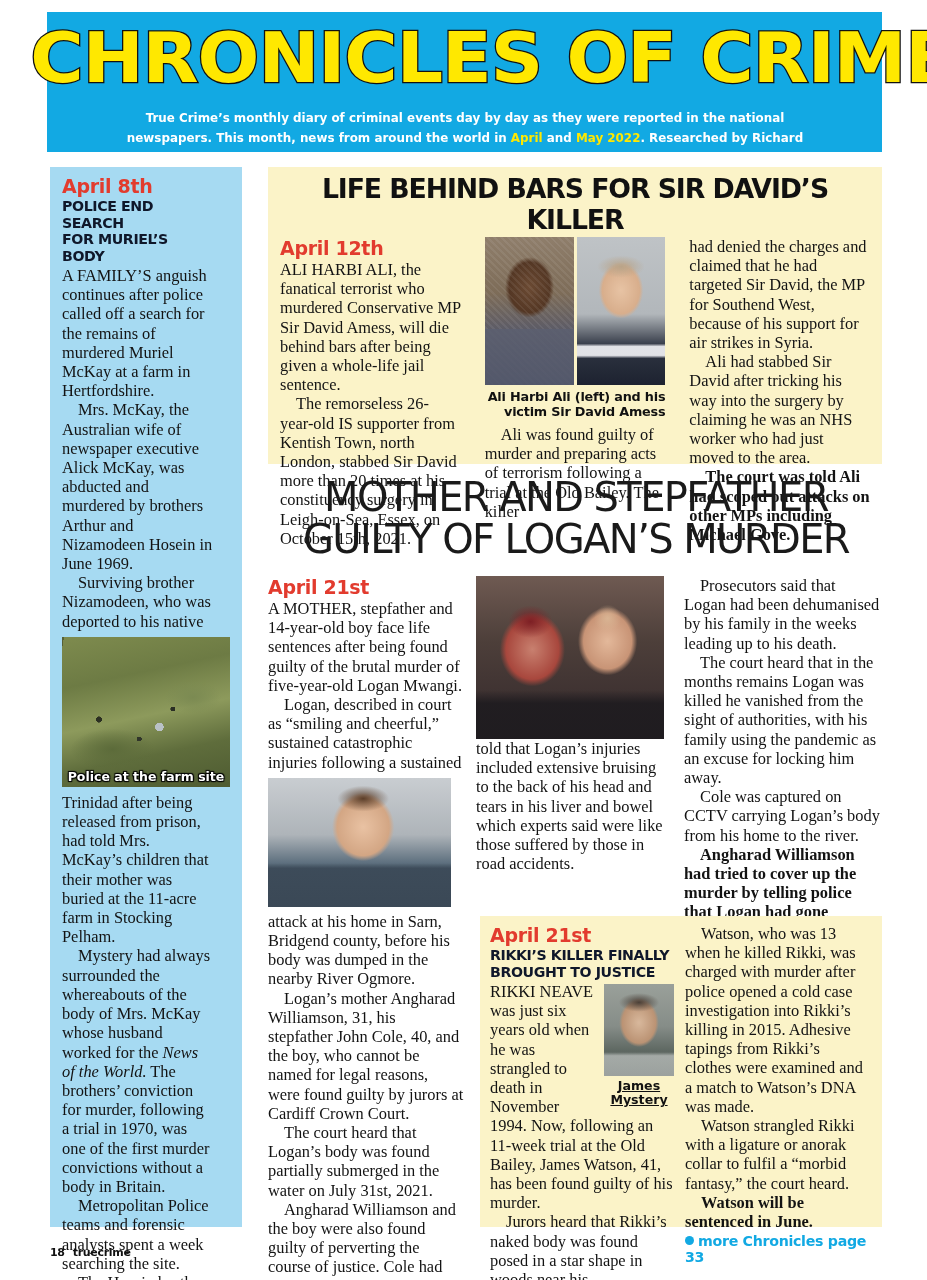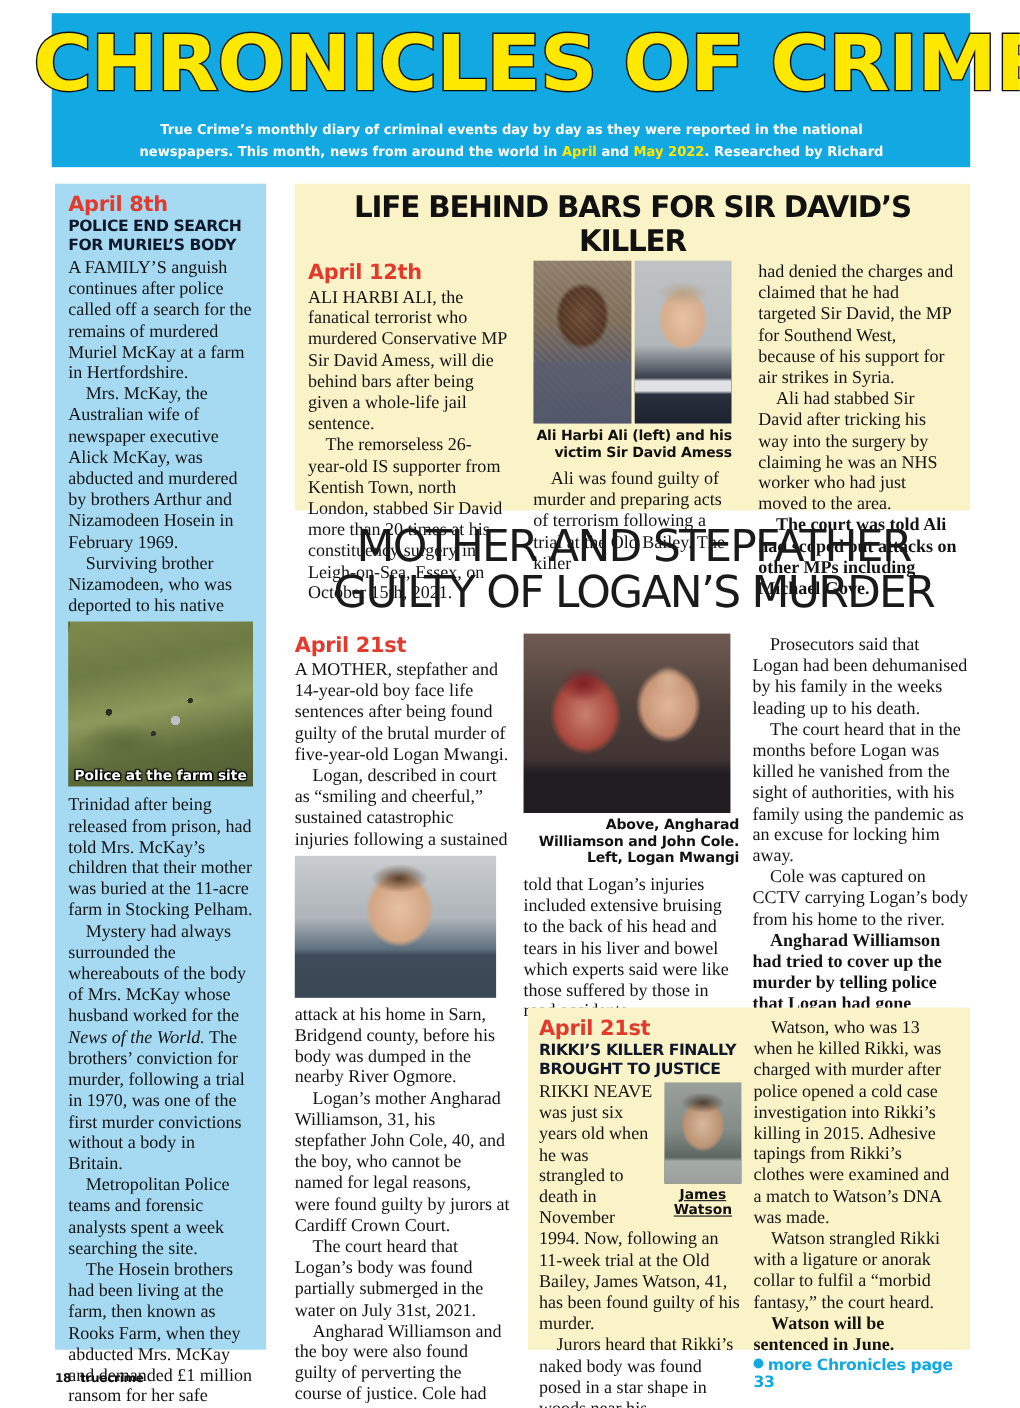--- a/index.html
+++ b/index.html
@@ -60,21 +60,21 @@
 
   
   .sidebar {
     position: absolute;
     left: 50px;
     top: 167px;
     width: 192px;
     height: 1060px;
     background: #a6daf2;
     box-sizing: border-box;
-    padding: 8px 12px 10px 12px;
+    padding: 8px 28px 10px 12px;
   }
   .kicker {
     font-family: "DejaVu Sans", sans-serif;
     font-weight: bold;
     font-size: 19px;
     line-height: 22px;
     color: #e23b2e;
     margin: 0 0 1px 0;
     letter-spacing: -0.3px;
   }
@@ -346,21 +346,21 @@
 </div>
 
 <div class="sidebar">
   <div class="kicker">April 8th</div>
   <div class="subhead">
     <div>POLICE END SEARCH</div>
     <div>FOR MURIEL’S BODY</div>
   </div>
   <div class="body-text">
     <p class="first">A FAMILY’S anguish continues after police called off a search for the remains of murdered Muriel McKay at a farm in Hertfordshire.</p>
-    <p>Mrs. McKay, the Australian wife of newspaper executive Alick McKay, was abducted and murdered by brothers Arthur and Nizamodeen Hosein in February 1969.</p>
+    <p>Mrs. McKay, the Australian wife of newspaper executive Alick McKay, was abducted and murdered by brothers Arthur and Nizamodeen Hosein in June 1969.</p>
     <p>Surviving brother Nizamodeen, who was deported to his native</p>
   </div>
 
   <div class="photo ph-farm" style="width:168px;height:150px;margin:6px 0 6px 0;">
     <div class="photo-caption-overlay">Police at the farm site</div>
   </div>
 
   <div class="body-text">
     <p class="first">Trinidad after being released from prison, had told Mrs. McKay’s children that their mother was buried at the 11-acre farm in Stocking Pelham.</p>
     <p><span>Mystery had always surrounded the whereabouts of the body of Mrs. McKay whose husband worked for the </span><span class="ital">News of the World.</span><span> The brothers’ conviction for murder, following a trial in 1970, was one of the first murder convictions without a body in Britain.</span></p>
@@ -418,50 +418,49 @@
       <p class="first">attack at his home in Sarn, Bridgend county, before his body was dumped in the nearby River Ogmore.</p>
       <p>Logan’s mother Angharad Williamson, 31, his stepfather John Cole, 40, and the boy, who cannot be named for legal reasons, were found guilty by jurors at Cardiff Crown Court.</p>
       <p>The court heard that Logan’s body was found partially submerged in the water on July 31st, 2021.</p>
       <p>Angharad Williamson and the boy were also found guilty of perverting the course of justice. Cole had already pleaded guilty to the charge.</p>
 
     </div>
   </div>
 
   <div class="logan-col">
     <div class="photo ph-couple" style="width:188px;height:163px;"></div>
-    <div class="cap">Above, Angharad Williamson and John Cole. Left, Logan Mwangi</div>
     <div class="body-text">
       <p class="first" style="text-indent:0">told that Logan’s injuries included extensive bruising to the back of his head and tears in his liver and bowel which experts said were like those suffered by those in road accidents.</p>
     </div>
   </div>
 
   <div class="logan-col">
     <div class="body-text">
       <p class="first" style="text-indent:16px">Prosecutors said that Logan had been dehumanised by his family in the weeks leading up to his death.</p>
-      <p>The court heard that in the months before Logan was killed he vanished from the sight of authorities, with his family using the pandemic as an excuse for locking him away.</p>
+      <p>The court heard that in the months remains Logan was killed he vanished from the sight of authorities, with his family using the pandemic as an excuse for locking him away.</p>
       <p>Cole was captured on CCTV carrying Logan’s body from his home to the river.</p>
       <p class="bold">Angharad Williamson had tried to cover up the murder by telling police that Logan had gone missing and she feared he had been kidnapped.</p>
     </div>
   </div>
 </div>
 
 <div class="panel-rikki">
   <div class="rikki-cols">
     <div class="rikki-col">
       <div class="kicker">April 21st</div>
       <div class="subhead">
         <div>RIKKI’S KILLER FINALLY</div>
         <div>BROUGHT TO JUSTICE</div>
       </div>
       <div class="body-text">
         <div class="watson-float">
           <div class="photo ph-watson watson-photo"></div>
           <div class="watson-cap">
             <div>James</div>
-            <div>Watson</div>
+            <div>Mystery</div>
           </div>
         </div>
         <p class="first">RIKKI NEAVE was just six years old when he was strangled to death in November 1994. Now, following an 11-week trial at the Old Bailey, James Watson, 41, has been found guilty of his murder.</p>
         <p>Jurors heard that Rikki’s naked body was found posed in a star shape in woods near his Peterborough home on November 29th, 1994.</p>
       </div>
     </div>
     <div class="rikki-col">
       <div class="body-text">
         <p class="first" style="text-indent:16px">Watson, who was 13 when he killed Rikki, was charged with murder after police opened a cold case investigation into Rikki’s killing in 2015. Adhesive tapings from Rikki’s clothes were examined and a match to Watson’s DNA was made.</p>
         <p>Watson strangled Rikki with a ligature or anorak collar to fulfil a “morbid fantasy,” the court heard.</p>

